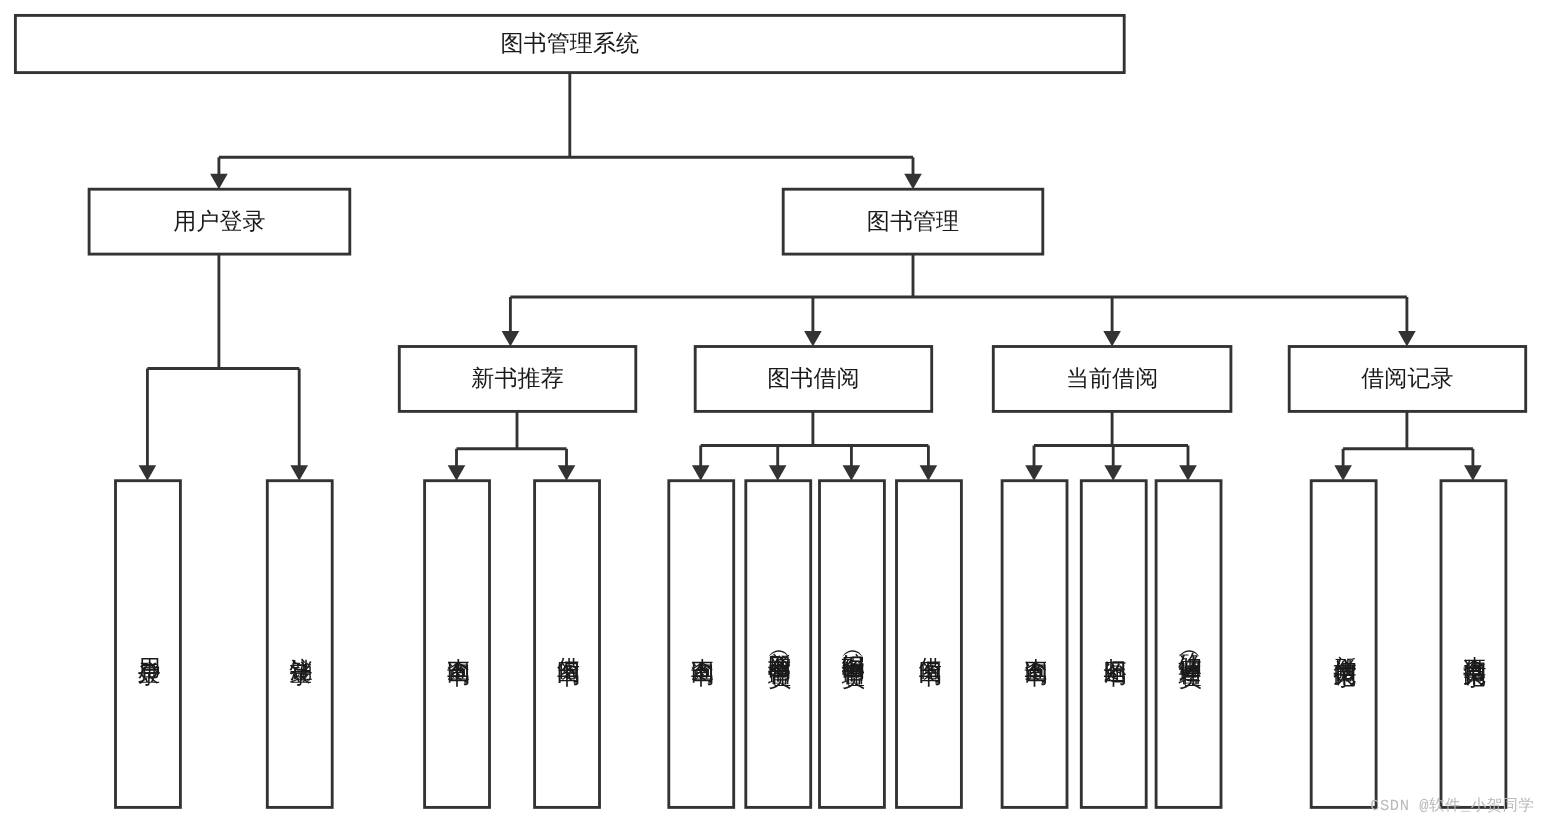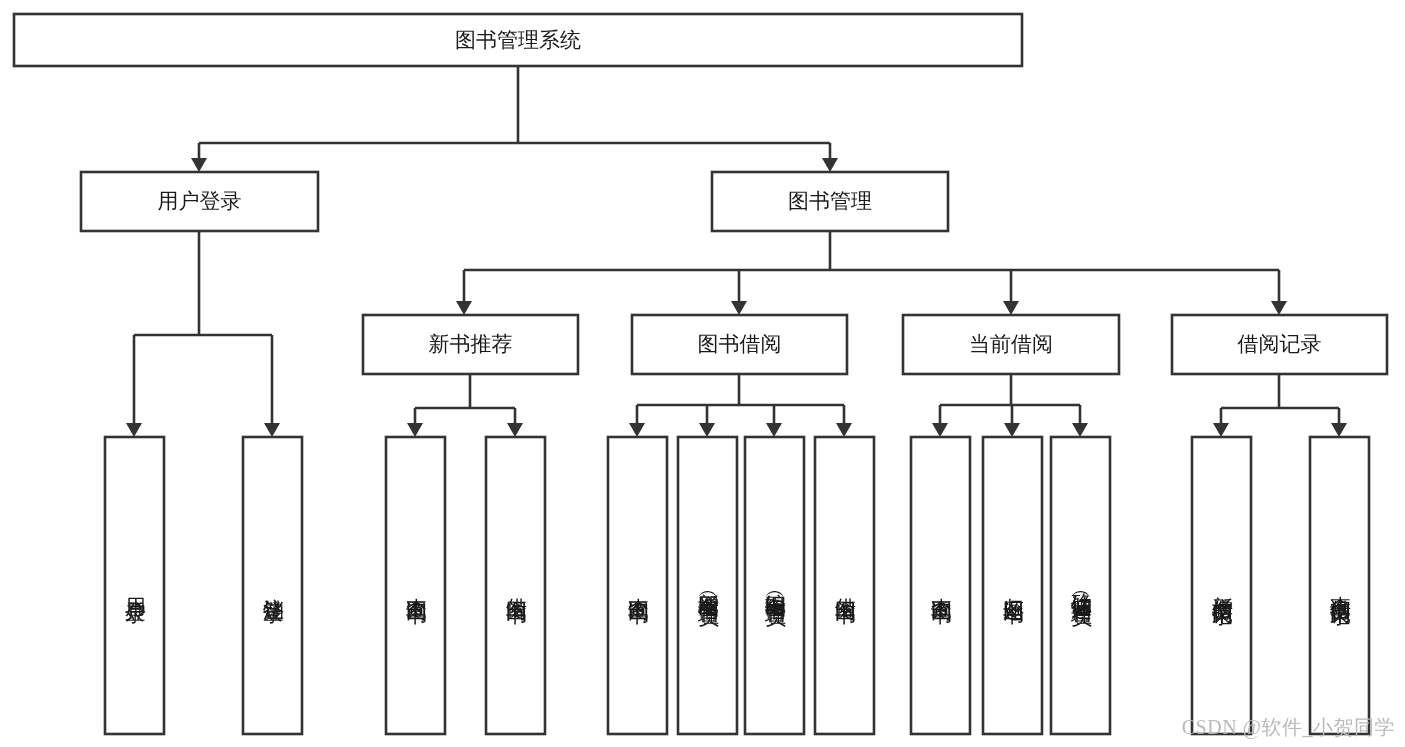--- a/index.html
+++ b/index.html
@@ -58,22 +58,22 @@
     dominant-baseline: middle;
     writing-mode: vertical-rl;
     text-orientation: upright;
     letter-spacing: 2px;
     white-space: pre;
   }
   .watermark-text {
     position: absolute;
     right: 10px;
     bottom: 6px;
-    font-family: Liberation Serif, serif;
-    font-size: 20px;
+    font-family: Liberation Mono, monospace;
+    font-size: 14px;
     color: #b9b9b9;
     letter-spacing: 0.5px;
     user-select: none;
     pointer-events: none;
     margin-top: 28px;
   }
 </style>
 </head>
 <body>
 

